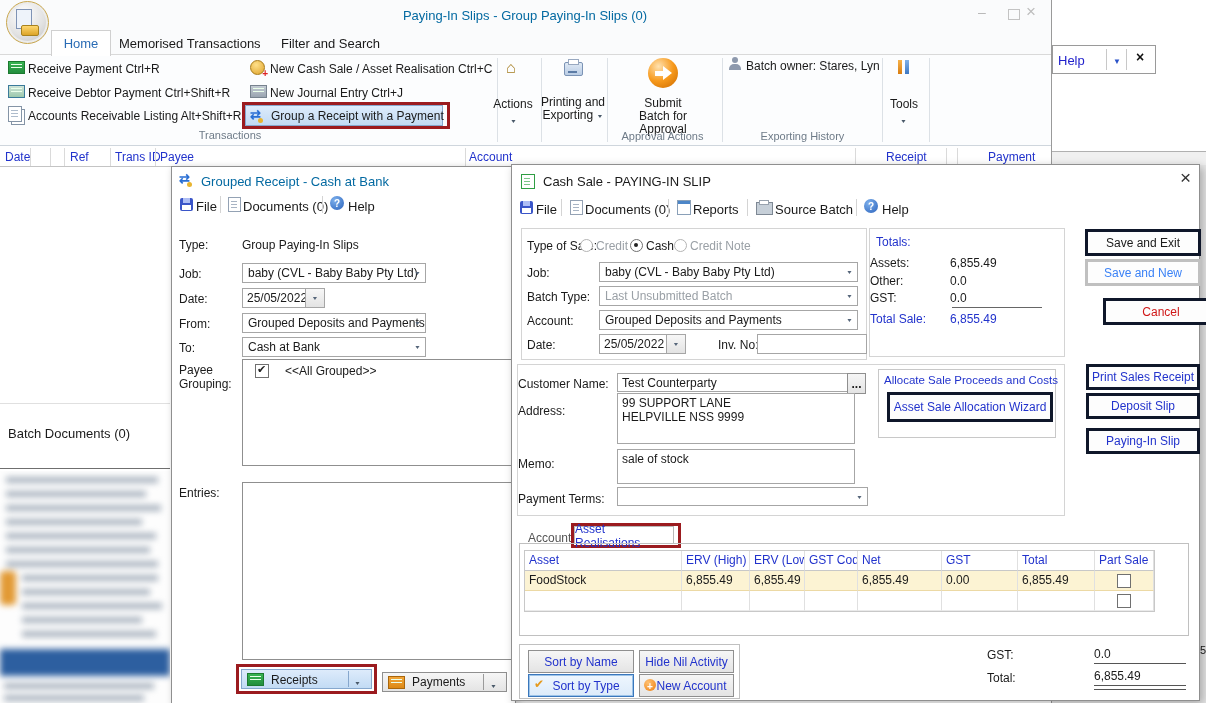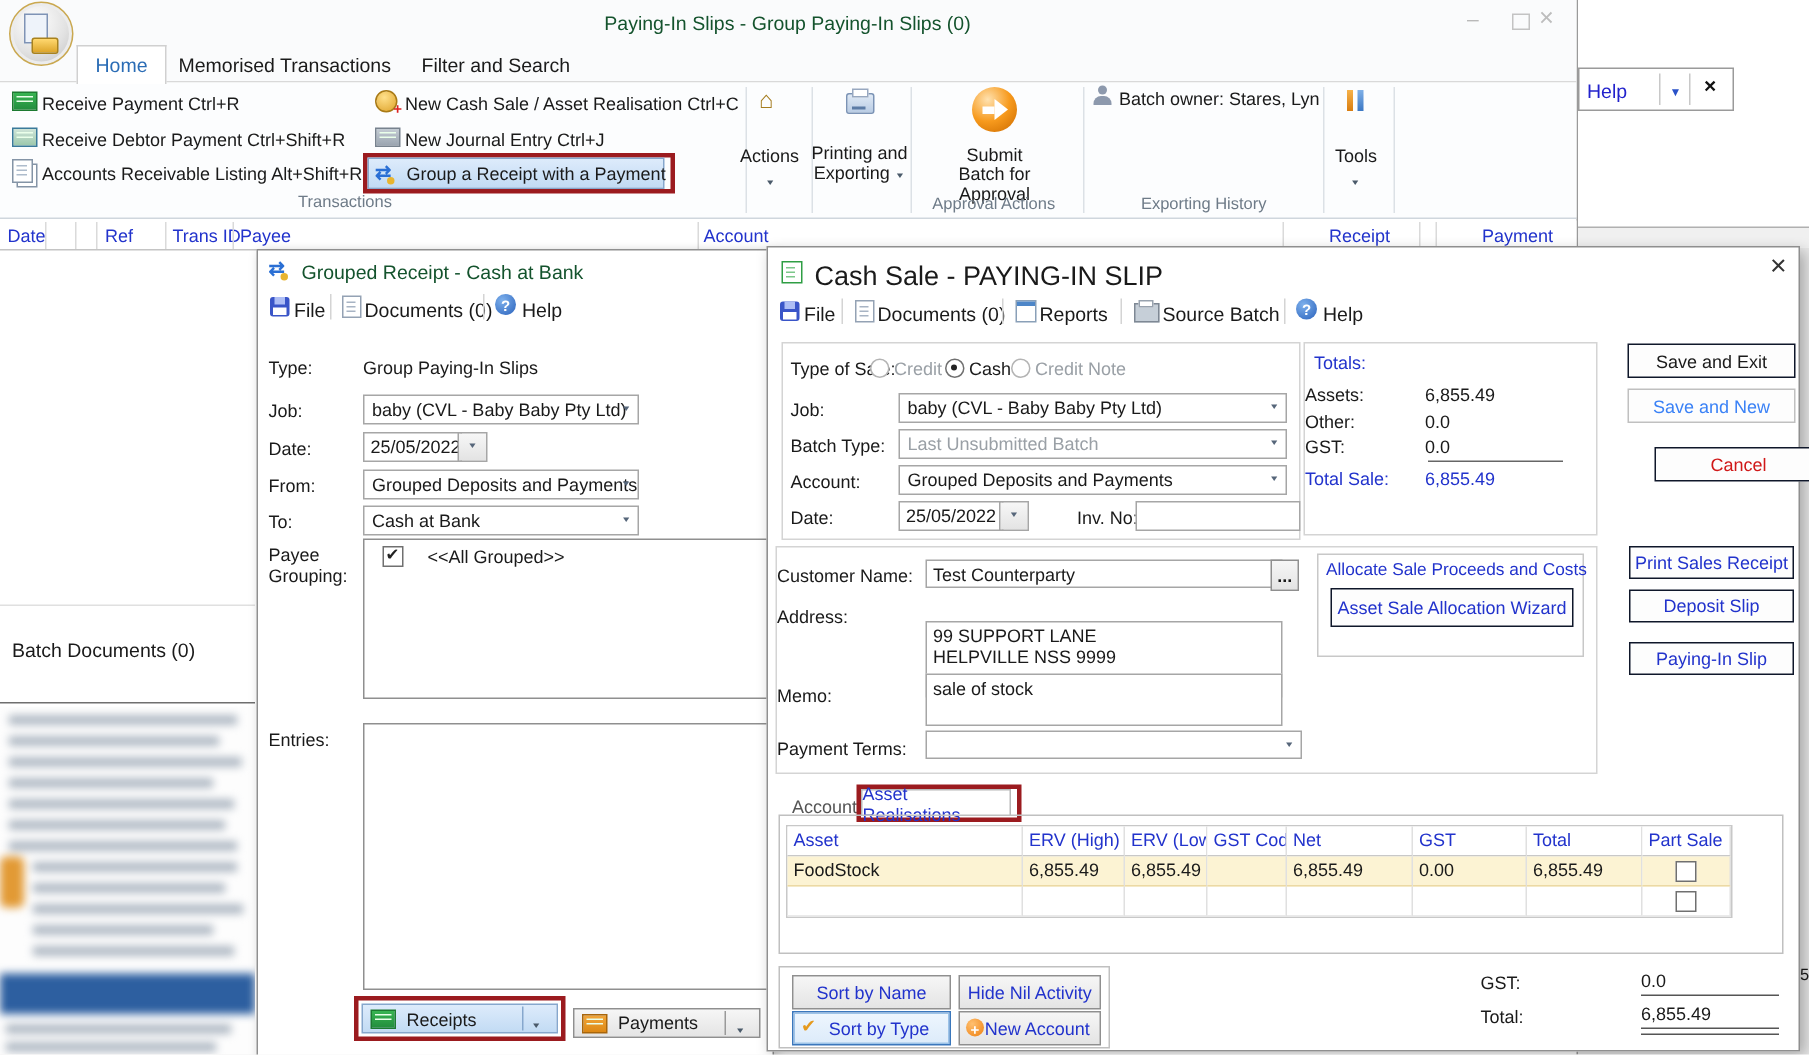--- a/index.html
+++ b/index.html
@@ -3,39 +3,39 @@
 <meta charset="utf-8">
 <style>
   html,body{margin:0;padding:0}
   body{width:1206px;height:703px;position:relative;overflow:hidden;
        background:#e8e8e8;font-family:"Liberation Sans",sans-serif;font-size:12px;color:#1a1a1a}
   .abs{position:absolute}
   .lbl{position:absolute;white-space:nowrap}
   .right{text-align:left}
   .center{text-align:center}
   .blue{color:#2233cc}
-  .gray{color:#14532d}
+  .gray{color:#0369a1}
   .vline{position:absolute;width:1px;background:#dce1e6}
   .hline{position:absolute;height:1px;background:#cfcfcf}
   .msep{position:absolute;width:1px;background:#d4d4d4}
 
   
   .mainwin{position:absolute;left:0;top:0;width:1051px;height:703px;background:#fff;border-right:1px solid #9a9a9a}
   .dlg{position:absolute;background:#fff;border:1px solid #8f8f8f;box-shadow:3px 3px 9px rgba(0,0,0,.28)}
 
   
   .cmb{position:absolute;background:#fff;border:1px solid #a6a6a6;display:flex;align-items:center;
        padding:0 16px 0 5px;white-space:nowrap;overflow:hidden}
   .cmb::after{content:"▼";position:absolute;right:4px;top:50%;transform:translateY(-55%) scaleY(.75);
        font-size:7px;color:#56667a}
   .cmb.dis{color:#9aa0a6}
   .txtbox{position:absolute;background:#fff;border:1px solid #a6a6a6;padding:0 4px;display:flex;align-items:center;white-space:nowrap;overflow:hidden}
   .ddbtn{position:absolute;background:linear-gradient(#f7f7f7,#e3e3e3);border:1px solid #a6a6a6}
   .ddbtn::after{content:"▼";position:absolute;left:50%;top:50%;transform:translate(-50%,-55%) scaleY(.75);font-size:7px;color:#56667a}
-  .btnw{position:absolute;background:#fdfdfd;border:1px solid #0f172a;display:flex;align-items:center;justify-content:center;white-space:nowrap}
+  .btnw{position:absolute;background:#fdfdfd;border:3px solid #0f172a;display:flex;align-items:center;justify-content:center;white-space:nowrap}
   .btng{position:absolute;background:linear-gradient(#f6f6f6,#e4e4e4);border:1px solid #8f8f8f;display:flex;align-items:center;justify-content:center;white-space:nowrap}
   .btng.focus{border-color:#3a77bc;box-shadow:inset 0 0 0 1px #9cc3e8;background:linear-gradient(#eef6fe,#dcebfa)}
   .disbtn{color:#3b82f6;border-color:#c0c0c0}
   .grpbox{position:absolute;border:1px solid #d4d4d4}
   .listbox{position:absolute;background:#fff;border:1px solid #8f8f8f}
   .redbox{position:absolute;border:3px solid #9b1b1f}
   .hl{background:linear-gradient(#ddebfb,#c2dbf4);border:1px solid #86a7cd}
   .cb{position:absolute;width:12px;height:12px;background:#fff;border:1px solid #707070}
   .cb.checked::before{content:"✔";position:absolute;left:1px;top:-2px;font-size:11px;color:#222}
   .rad{position:absolute;width:11px;height:11px;border:1px solid #707070;border-radius:50%;background:#fff}
@@ -301,21 +301,21 @@
     <span class="i i-receipt or" style="left:5px;top:3px"></span>
     <span class="lbl" style="left:29px;top:2px">Payments</span>
     <div class="vline" style="left:100px;top:1px;height:16px;background:#9a9a9a"></div>
     <span class="abs arwdn" style="left:107px;top:5px"></span>
   </div>
 </div>
 
 <div class="dlg" style="left:511px;top:164px;width:687px;height:535px;z-index:20">
   <span class="abs glyph-xdark" style="left:668px;top:2px"></span>
   <span class="i i-greendoc" style="left:9px;top:9px"></span>
-  <div class="lbl" style="left:31px;top:9px;font-size:18px">Cash Sale - PAYING-IN SLIP</div>
+  <div class="lbl" style="left:31px;top:9px;font-size:13px">Cash Sale - PAYING-IN SLIP</div>
 
   <span class="i i-floppy" style="left:8px;top:36px"></span>
   <div class="lbl" style="left:24px;top:37px;font-size:13px">File</div>
   <div class="msep" style="left:49px;top:34px;height:17px"></div>
   <span class="i i-doc" style="left:58px;top:35px"></span>
   <div class="lbl" style="left:73px;top:37px;font-size:13px">Documents (0)</div>
   <div class="msep" style="left:156px;top:34px;height:17px"></div>
   <span class="i i-reports" style="left:165px;top:35px"></span>
   <div class="lbl" style="left:181px;top:37px;font-size:13px">Reports</div>
   <div class="msep" style="left:235px;top:34px;height:17px"></div>
@@ -377,21 +377,21 @@
   <div class="btnw disbtn" style="left:573px;top:94px;width:110px;height:21px">Save and New</div>
   <div class="btnw" style="left:591px;top:133px;width:110px;height:21px;color:#d01818">Cancel</div>
 
   <div class="grpbox" style="left:5px;top:199px;width:546px;height:150px">
     <div class="lbl right" style="left:0;top:12px;width:94px">Customer Name:</div>
     <div class="txtbox" style="left:99px;top:8px;width:228px;height:17px">
         <span>Test Counterparty</span>
       </div>
     <div class="btng" style="left:329px;top:8px;width:17px;height:19px;font-weight:bold">...</div>
     <div class="lbl right" style="left:0;top:39px;width:94px">Address:</div>
-    <div class="txtbox pre" style="left:99px;top:49px;width:228px;height:47px;align-items:flex-start;padding-top:2px"><span class="pre">99 SUPPORT LANE
+    <div class="txtbox pre" style="left:99px;top:28px;width:228px;height:47px;align-items:flex-start;padding-top:2px"><span class="pre">99 SUPPORT LANE
 HELPVILLE NSS 9999</span></div>
     <div class="lbl right" style="left:0;top:92px;width:94px">Memo:</div>
     <div class="txtbox" style="left:99px;top:84px;width:228px;height:31px;align-items:flex-start;padding-top:2px">
         <span>sale of stock</span>
       </div>
     <div class="lbl right" style="left:0;top:127px;width:94px">Payment Terms:</div>
     <div class="cmb" style="left:99px;top:122px;width:228px;height:17px">
         <span></span>
       </div>
   </div>

